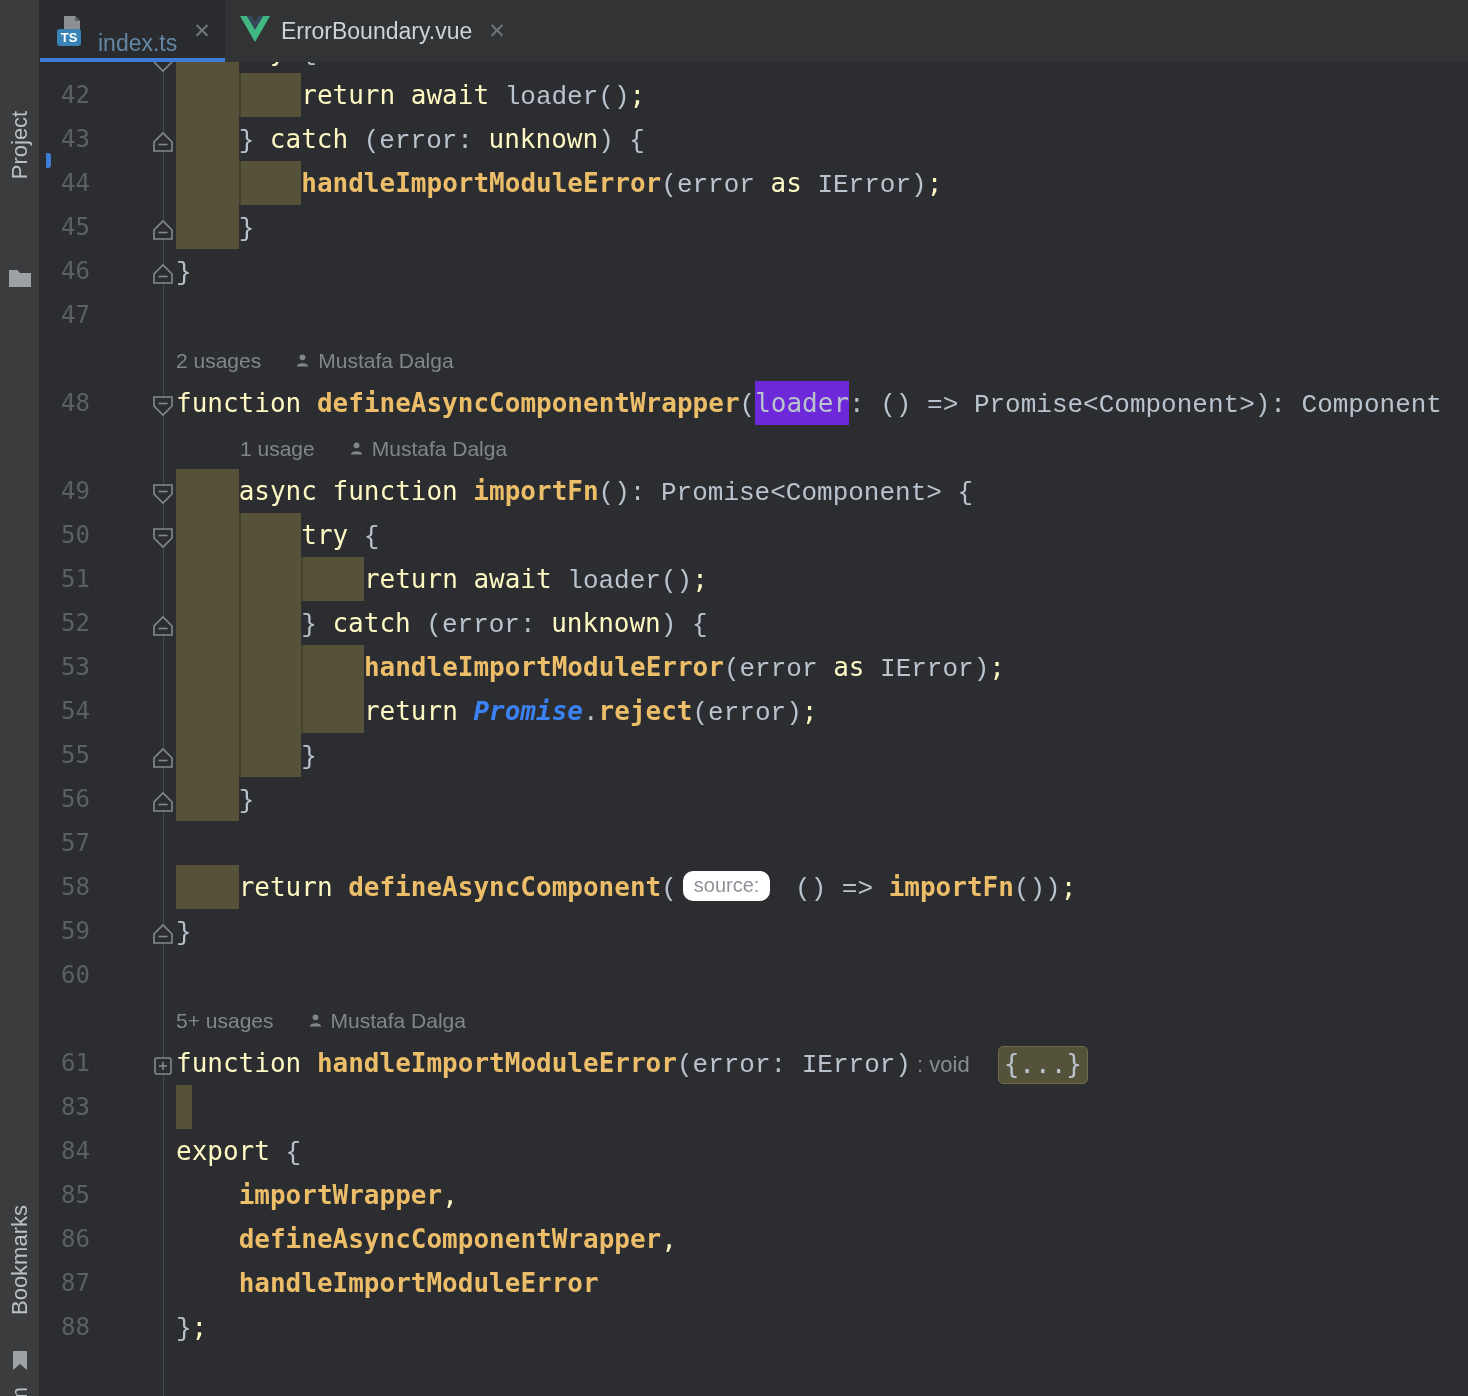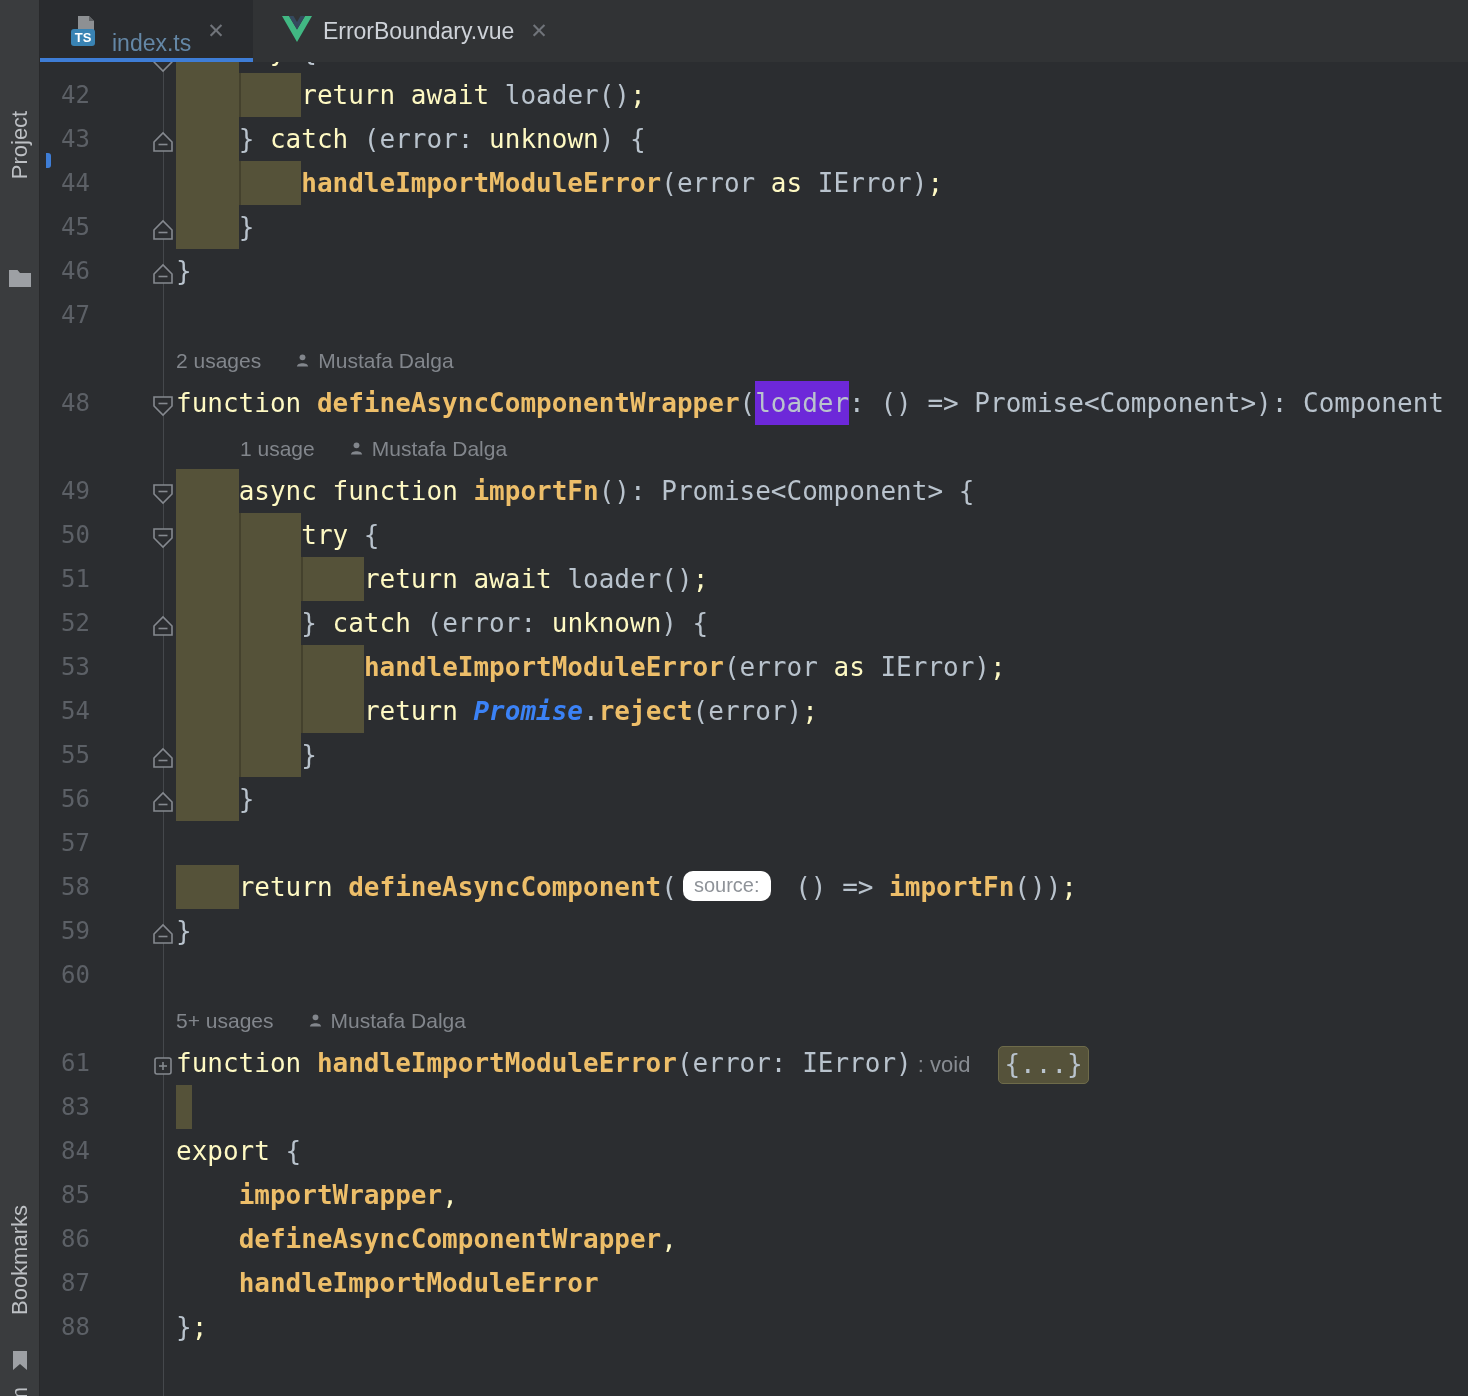--- a/index.html
+++ b/index.html
@@ -9,21 +9,21 @@
   
   .stripe { position:absolute; left:0; top:0; width:40px; height:1396px;
             background:#3a3c3e; border-right:1px solid #28292b; z-index:6; }
   .vlabel { position:absolute; left:50%; white-space:nowrap; color:#bdc0c4;
             font-size:22px; transform:translate(-50%,-50%) rotate(-90deg); }
   .stripe-icon { position:absolute; }
 
   
   .tabbar { position:absolute; left:40px; top:0; width:1428px; height:62px;
             background:#313335; display:flex; z-index:5; }
-  .tab { display:flex; align-items:center; height:62px; padding:0 28px;
+  .tab { display:flex; align-items:center; height:62px; padding:0 14px;
          position:relative; gap:10px; }
   .tab.active { background:#292b2e; }
   .tab-underline { position:absolute; left:0; right:0; bottom:0; height:4px; background:#3e7dd6; }
   .tab-label { font-size:23px; }
   .tab-label.modified { color:#6487a6;margin-top:24px; }
   .tab-label.normal { color:#ced2d8; }
   .tab-close { color:#70747a; font-size:21px; margin-left:6px; }
 
   
   .editor { position:absolute; left:46px; top:62px; width:1428px; height:1334px;
@@ -35,21 +35,21 @@
   .row { display:flex; height:44px; line-height:44px; position:relative; }
   .lnum { width:44px; flex:none; text-align:right; color:#5c6066;
           font:24px/44px "DejaVu Sans Mono", monospace; }
   .foldcol { width:86px; flex:none; position:relative; }
   .fold-marker { position:absolute; left:62px; top:10px; width:22px; height:24px; }
   .fold-marker.partial { top:18px; }
   .code { flex:1; font:26px/44px "DejaVu Sans Mono", monospace;
           white-space:pre; color:#b9c3cd; }
   .k  { color:#fef9c3; }
   .f  { color:#edbe69; font-weight:bold; }
-  .p  { color:#b9c3cd; }
+  .p  { color:#b9c3cd;font-family:Liberation Mono, monospace; }
   .pu { color:#3b82f6; font-style:italic; font-weight:bold; }
   .hl { display:inline-block; height:44px; background:#555239; vertical-align:top; white-space:pre; }
   .hl.seam { box-shadow:inset 2px 0 0 rgba(0,0,0,0.20); }
   .hlw { display:inline-block; height:44px; background:#6d28d9; vertical-align:top; }
   .ghost { color:#888c92; font:22px/44px "Liberation Sans", sans-serif; }
   .pillhint { display:inline-block; vertical-align:4px; background:#ffffff; color:#8f9399;
               font:20px/25px "Liberation Sans", sans-serif; border-radius:10px;
               padding:2px 11px 3px; margin:0 9px 0 6px; }
   .foldpill { display:inline-block; vertical-align:middle; background:#55523a;
               border:1px solid #6e6b4a; border-radius:5px; color:#b9c3cd;

